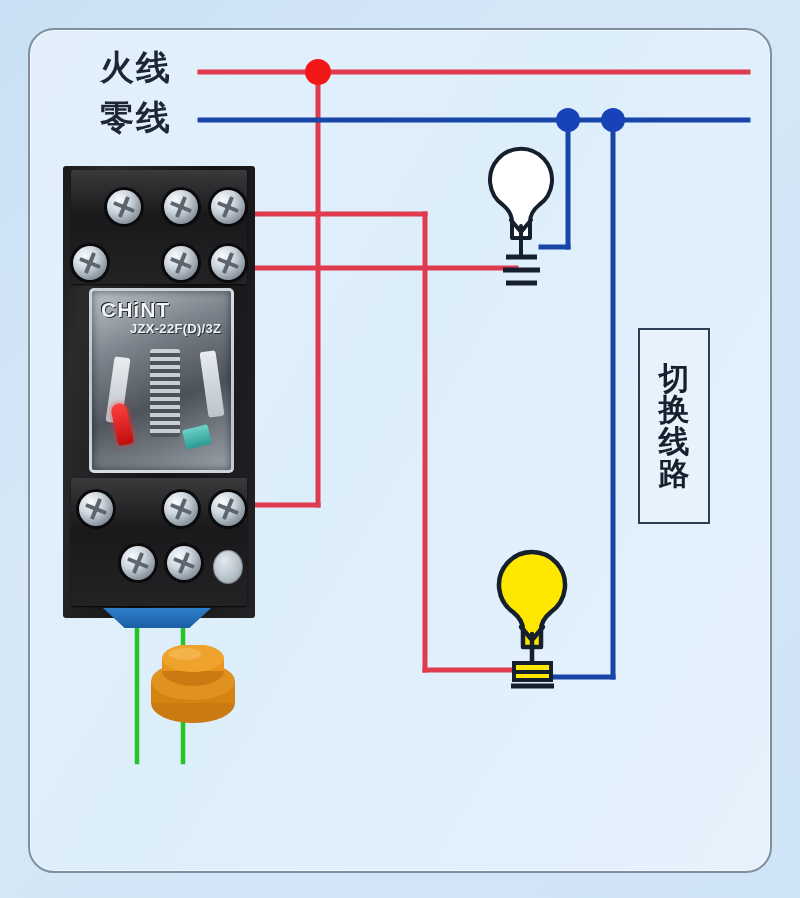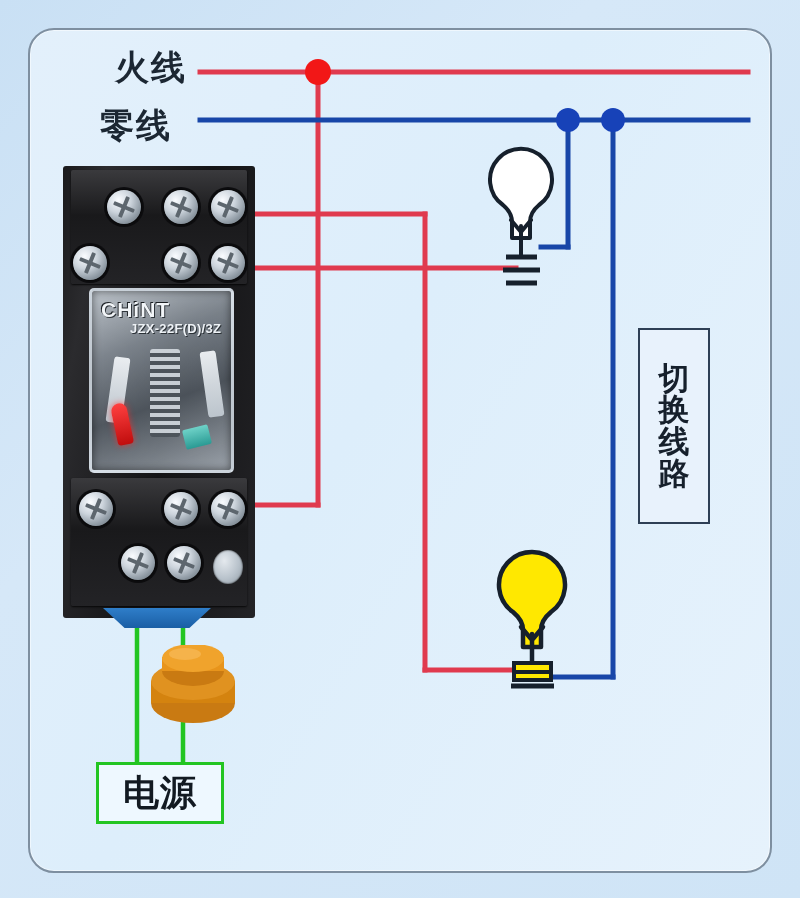--- a/index.html
+++ b/index.html
@@ -25,25 +25,25 @@
     background: linear-gradient(120deg,#e3f0fb 0%, #ddeefb 45%, #e6f2fc 100%);
     box-shadow: 0 0 0 1px rgba(255,255,255,.5) inset;
   }
   .lyr { position: absolute; left: 0; top: 0; width: 800px; height: 898px; }
   svg.lyr { pointer-events: none; }
 
   
   .cn { font-family: "DejaVu Sans", "Liberation Sans", sans-serif; color: #1c2733; font-weight: 700; }
   #lbl-live {
     position: absolute; left: 100px; top: 50px;
-    font-size: 34px; letter-spacing: 2px; line-height: 1; margin-left: 15px;
+    font-size: 34px; letter-spacing: 2px; line-height: 1;
   }
   #lbl-neutral {
     position: absolute; left: 100px; top: 100px;
-    font-size: 34px; letter-spacing: 2px; line-height: 1; margin-top: 8px;
+    font-size: 34px; letter-spacing: 2px; line-height: 1;
   }
   
   #box-switch {
     position: absolute; left: 638px; top: 328px;
     width: 72px; height: 196px;
     border: 2px solid #2e3f55;
     background: #e8f2fc;
     display: flex; flex-direction: column;
     align-items: center; justify-content: center;
     padding: 4px 0;
@@ -255,17 +255,14 @@
   <div id="lbl-live" class="cn">火线</div>
   <div id="lbl-neutral" class="cn">零线</div>
 
   <div id="box-switch">
     <div class="ch">切</div>
     <div class="ch">换</div>
     <div class="ch">线</div>
     <div class="ch">路</div>
   </div>
 
-  <div id="box-power">
-    <div class="ch">电源</div>
-  </div>
 
 </div>
 
 </body></html>

